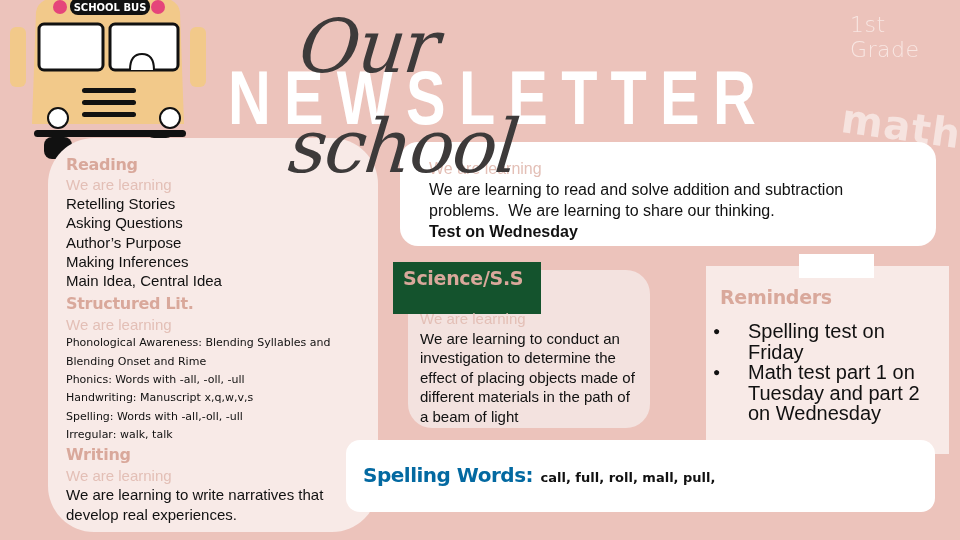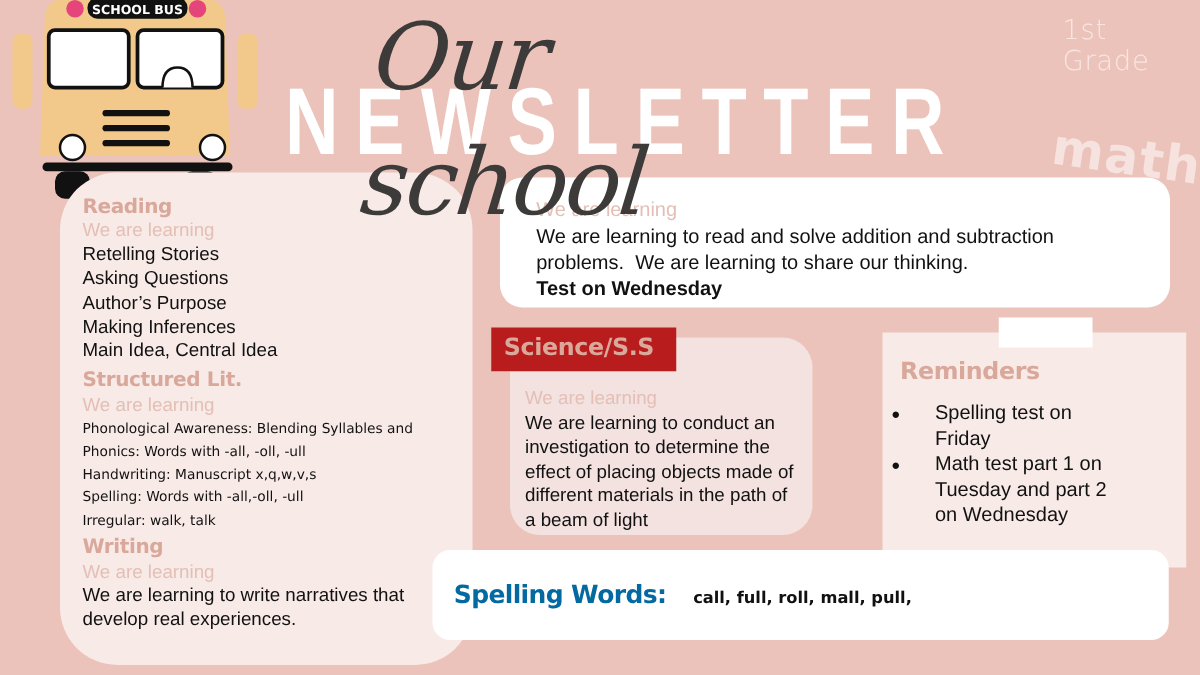--- a/index.html
+++ b/index.html
@@ -103,22 +103,22 @@
     .math-box .item { font-size: 16px; line-height: 21px; }
     .math-box .bold { font-weight: bold; }
 
     
     .sci-panel {
       left: 408px; top: 270px; width: 242px; height: 158px;
       background: #f3e2df;
       border-radius: 24px;
     }
     .sci-tab {
-      left: 393px; top: 262px; width: 148px; height: 35px;
-      background: #b91c1c;
+      left: 393px; top: 262px; width: 148px; height: 52px;
+      background: #14532d;
       padding: 6px 0 0 10px;
       font-size: 19px;
     }
     .sci-content { left: 420px; top: 309px; width: 236px; }
     .sci-content .sub { font-size: 15px; line-height: 19.5px; }
     .sci-content .item { font-size: 15px; line-height: 19.5px; }
 
     
     .rem-panel {
       left: 706px; top: 266px; width: 243px; height: 188px;
@@ -126,21 +126,21 @@
     }
     .rem-tab {
       left: 799px; top: 254px; width: 75px; height: 24px;
       background: #ffffff;
     }
     .rem-heading { left: 720px; top: 287px; font-size: 19px; }
     .rem-list { left: 713px; top: 321px; width: 230px; list-style: none; }
     .rem-list li {
       position: relative;
       padding-left: 35px;
-      font-size: 16px;
+      font-size: 20px;
       line-height: 20.5px;
     }
     .rem-list li::before {
       content: "\25CF";
       position: absolute; left: 0; top: 0;
       font-size: 12px;
     }
 
     
     .spell-box {
@@ -155,21 +155,21 @@
       font-weight: bold;
       color: #0369a1;
       font-size: 20px;
       letter-spacing: -0.5px;
     }
     .spell-words {
       font-family: "DejaVu Sans", sans-serif;
       font-size: 13px;
       font-weight: bold;
       color: #111;
-      margin-left: 17px;
+      margin-left: 3px;
     }
   </style>
 </head>
 <body>
 
 <div class="abs bus">
   <svg width="200" height="170" viewBox="0 0 200 170">
 
     <rect x="2" y="35" width="16" height="60" rx="6" fill="#f2c98a"></rect>
     <rect x="182" y="35" width="16" height="60" rx="6" fill="#f2c98a"></rect>
@@ -211,20 +211,21 @@
   <div class="sub">We are learning</div>
   <div class="item">Retelling Stories</div>
   <div class="item">Asking Questions</div>
   <div class="item">Author’s Purpose</div>
   <div class="item">Making Inferences</div>
   <div class="item">Main Idea, Central Idea</div>
 
   <div class="heading" style="margin-top:4px;">Structured Lit.</div>
   <div class="sub" style="margin-top:1px;">We are learning</div>
   <div class="small-item"><b>Phonological Awareness:</b><span> Blending Syllables and</span></div>
+  <div class="small-item"><b></b><span>Blending Onset and Rime</span></div>
   <div class="small-item"><b>Phonics:</b><span> Words with -all, -oll, -ull</span></div>
   <div class="small-item"><b>Handwriting:</b><span> Manuscript x,q,w,v,s</span></div>
   <div class="small-item"><b>Spelling:</b><span> Words with -all,-oll, -ull</span></div>
   <div class="small-item"><b>Irregular:</b><span> walk, talk</span></div>
 
   <div class="heading" style="margin-top:1px;">Writing</div>
   <div class="sub" style="margin-top:1px;">We are learning</div>
   <div class="item">We are learning to write narratives that</div>
   <div class="item">develop real experiences.</div>
 </div>

